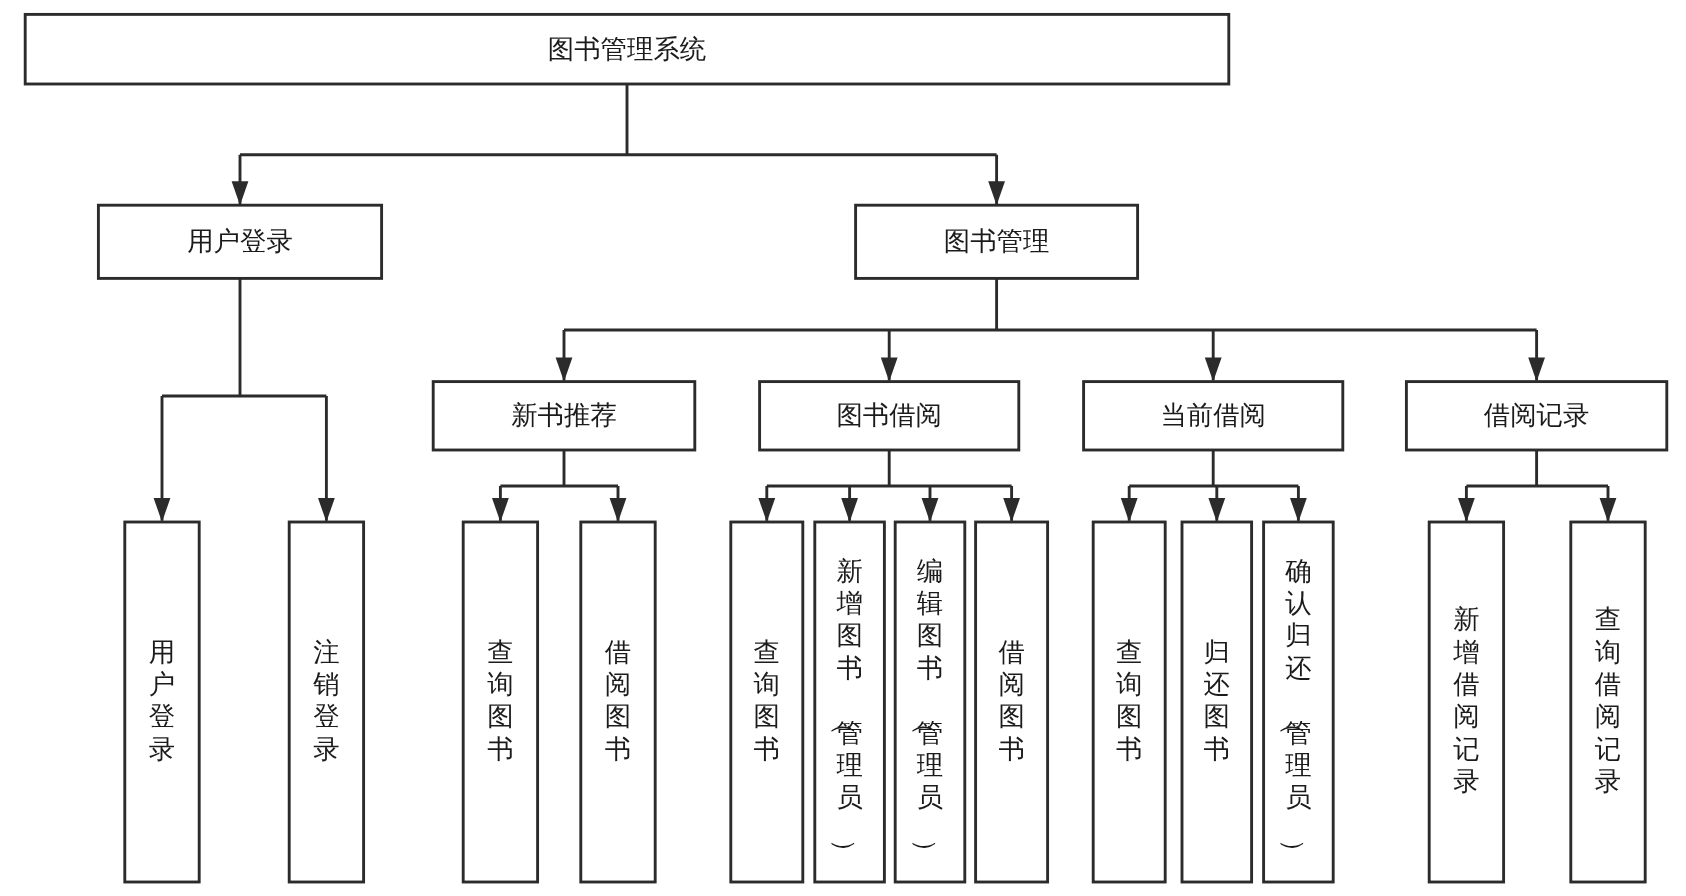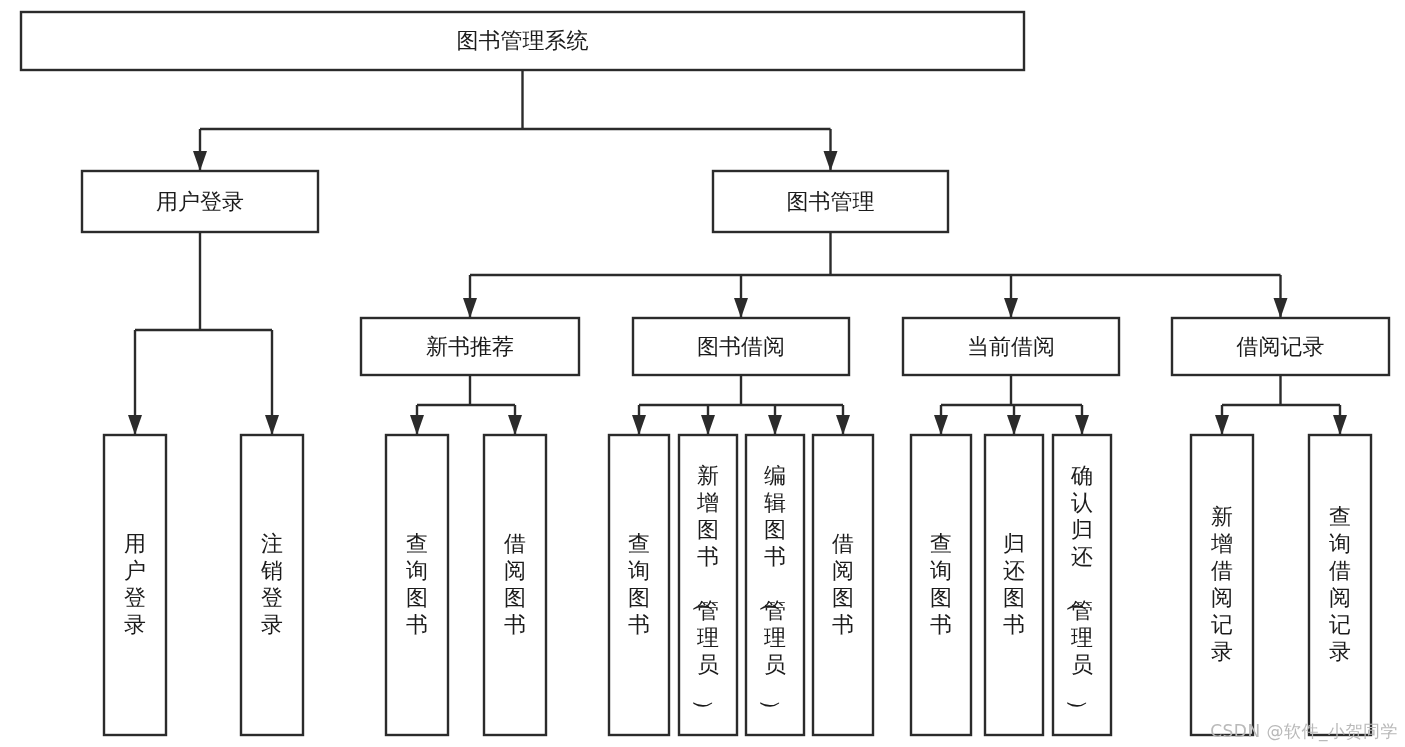--- a/index.html
+++ b/index.html
@@ -200,14 +200,13 @@
         <g>
           <rect x="1190" y="435" width="62" height="300" class="node-box"></rect>
           <text x="1221" class="node-label vertical"><tspan x="1221" y="517.5">新</tspan><tspan x="1221" y="544.5">增</tspan><tspan x="1221" y="571.5">借</tspan><tspan x="1221" y="598.5">阅</tspan><tspan x="1221" y="625.5">记</tspan><tspan x="1221" y="652.5">录</tspan></text>
         </g>
         <g>
           <rect x="1308" y="435" width="62" height="300" class="node-box"></rect>
           <text x="1339" class="node-label vertical"><tspan x="1339" y="517.5">查</tspan><tspan x="1339" y="544.5">询</tspan><tspan x="1339" y="571.5">借</tspan><tspan x="1339" y="598.5">阅</tspan><tspan x="1339" y="625.5">记</tspan><tspan x="1339" y="652.5">录</tspan></text>
         </g>
       </g>
   </svg>
-  <div class="watermark">CSDN @软件_小贺同学</div>
 </div>
 
 </body></html>

